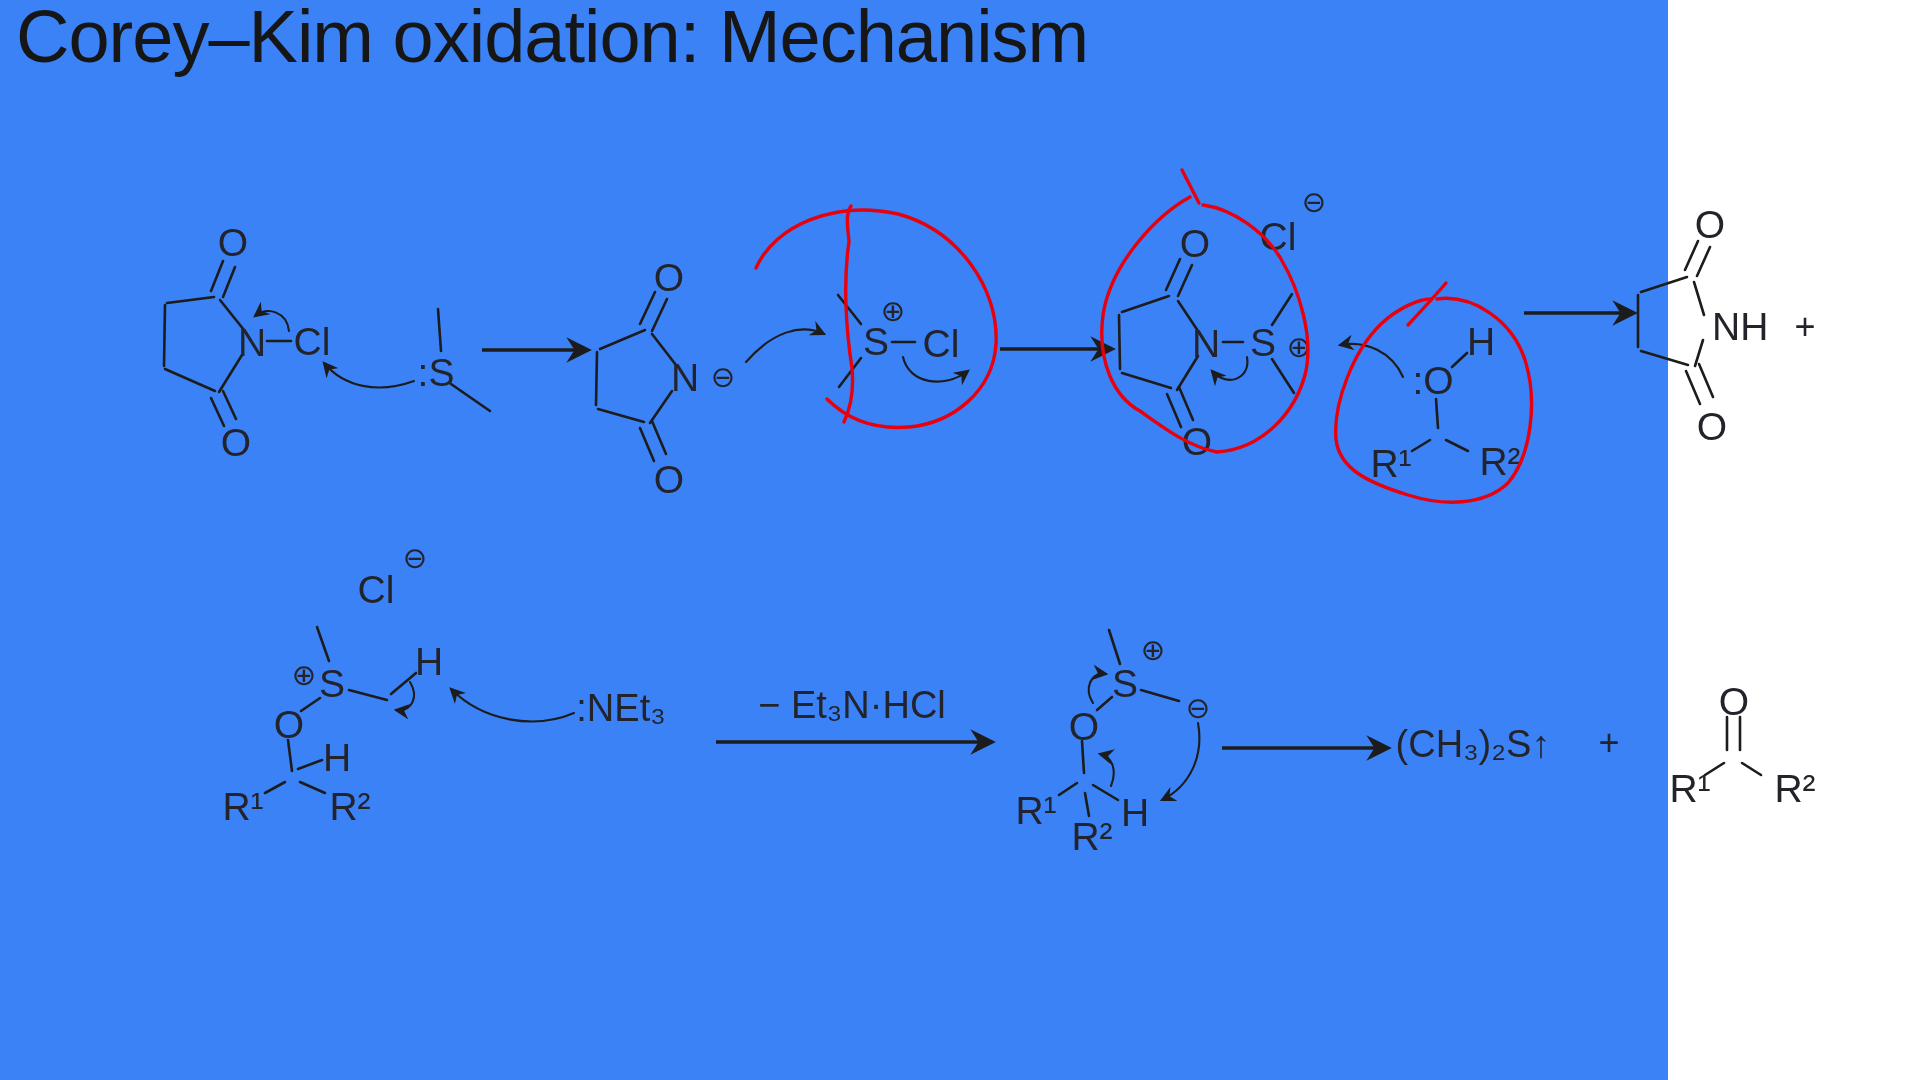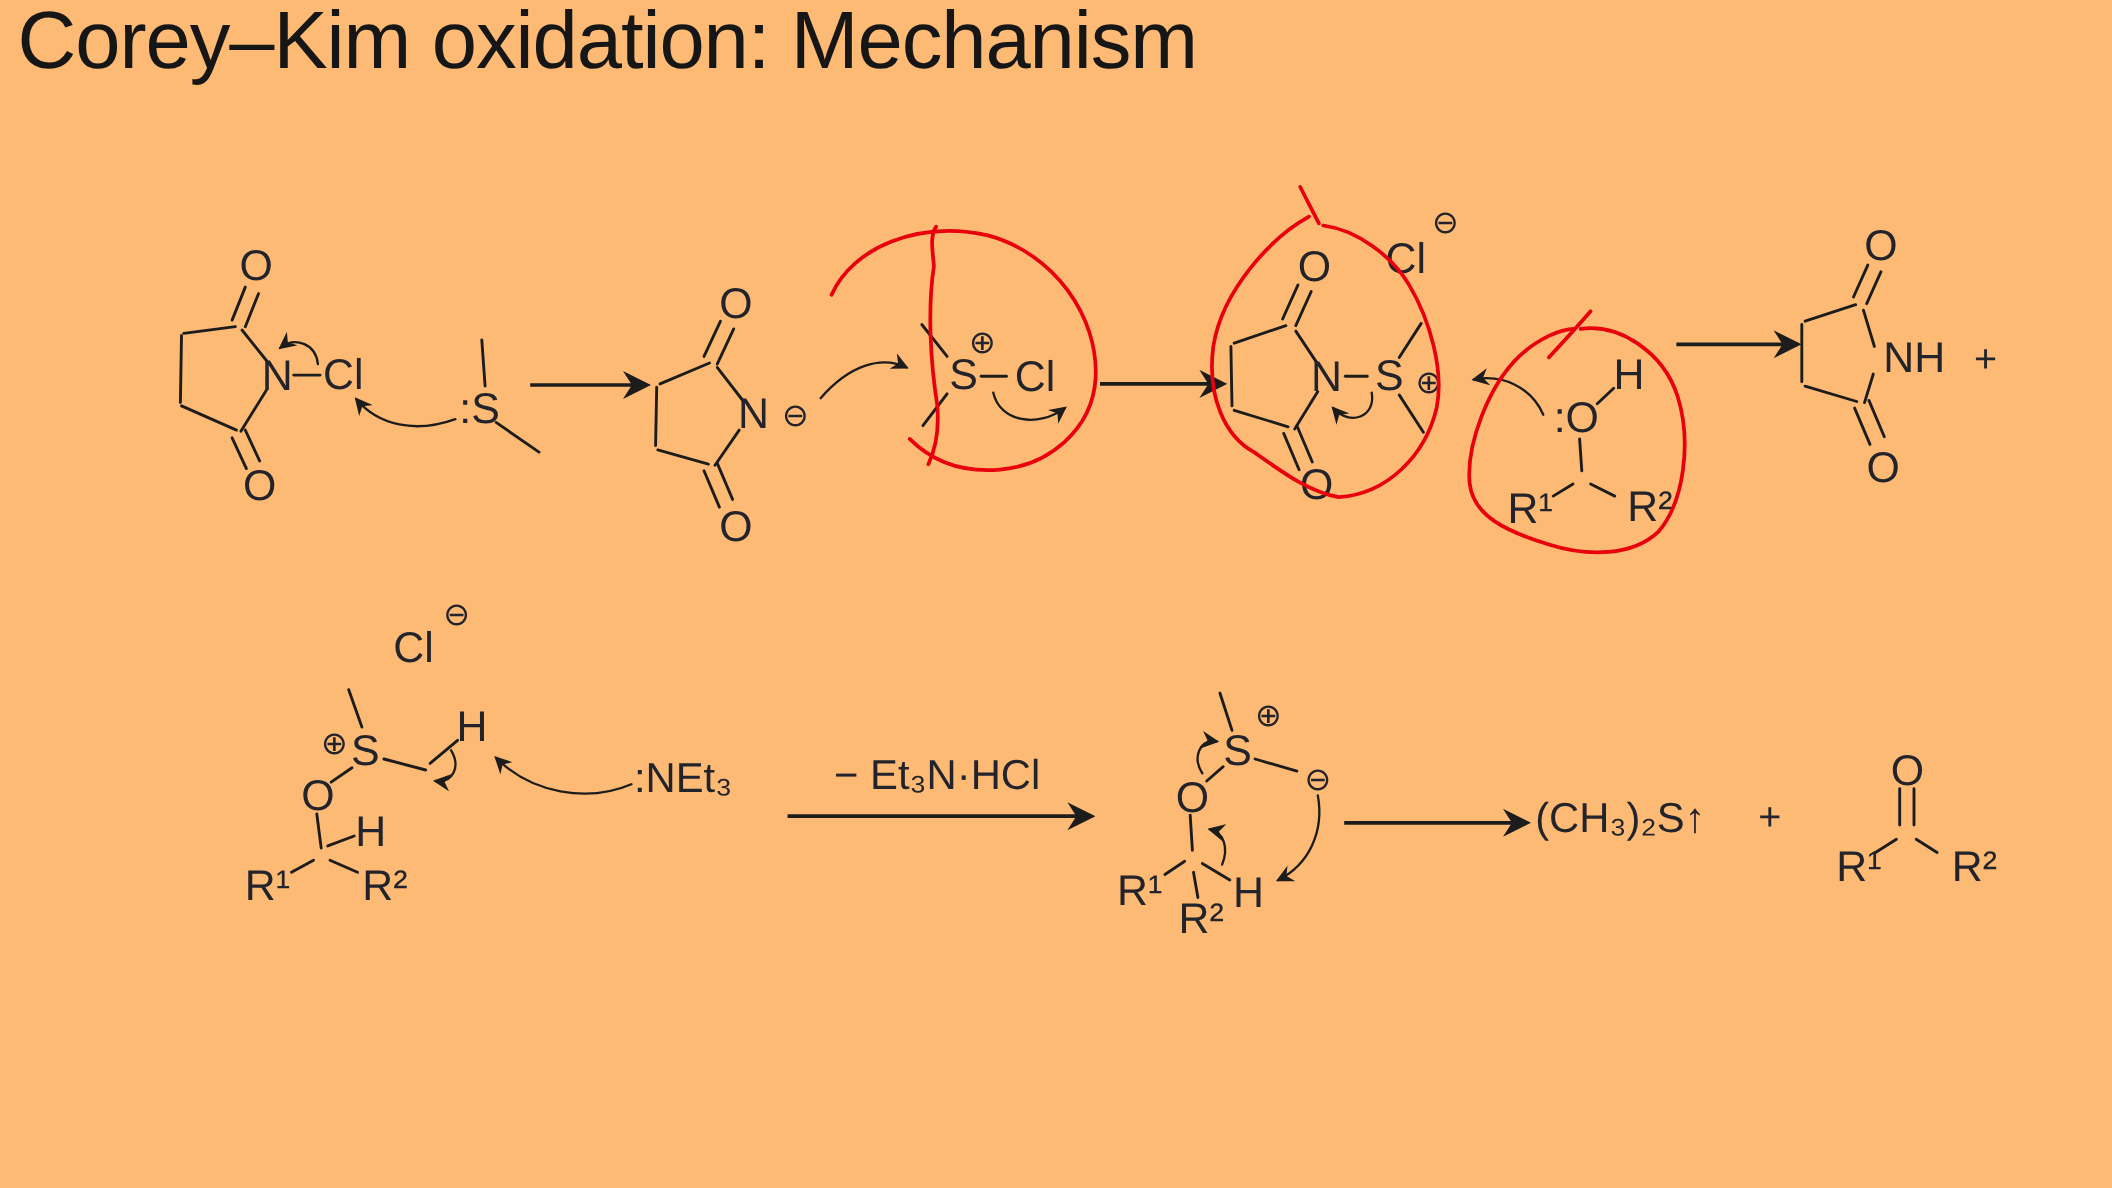--- a/index.html
+++ b/index.html
@@ -1,16 +1,16 @@
 <!DOCTYPE html>
 <html><head>
 <meta charset="utf-8">
 <style>
   html,body{margin:0;padding:0;background:#ffffff;width:1920px;height:1080px;overflow:hidden;}
-  #slide{position:relative;width:1920px;height:1080px;background:#fdba74;font-family:"Liberation Sans","DejaVu Sans",sans-serif;}
+  #slide{position:relative;width:1668px;height:1080px;background:#3b82f6;font-family:"Liberation Sans","DejaVu Sans",sans-serif;}
   h1#title{position:absolute;left:16px;top:-6px;margin:0;font-size:74px;font-weight:300;letter-spacing:-1px;color:#161616;font-family:"Liberation Sans","DejaVu Sans",sans-serif;}
   svg#scheme{position:absolute;left:0;top:0;}
   .bond{stroke:#1c1c1c;stroke-width:2.6;stroke-linecap:round;fill:none;}
   .carrow{stroke:#1c1c1c;stroke-width:2.1;fill:none;stroke-linecap:round;marker-end:url(#ah);}
   .rarrow{stroke:#1c1c1c;stroke-width:3.4;fill:none;marker-end:url(#ah);}
   .red{stroke-width:3.4;fill:none;stroke-linecap:round;stroke-linejoin:round;}
   text{font-family:"Liberation Sans","DejaVu Sans",sans-serif;fill:#23232b;text-anchor:middle;dominant-baseline:central;}
   text.atom{font-size:39px;}
   text.chg{font-size:29px;font-family:"DejaVu Sans","Liberation Sans",sans-serif;}
   text.rxn{font-size:38px;}

